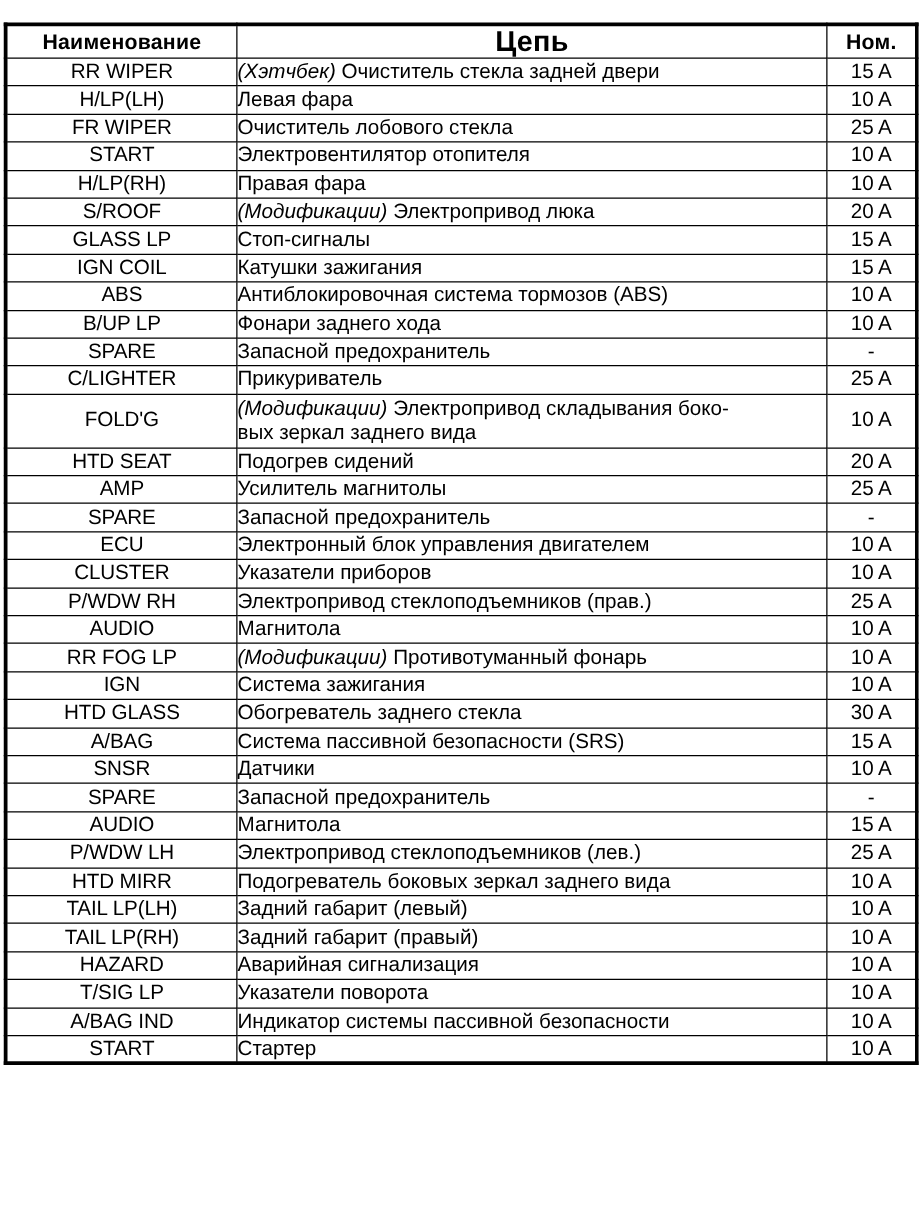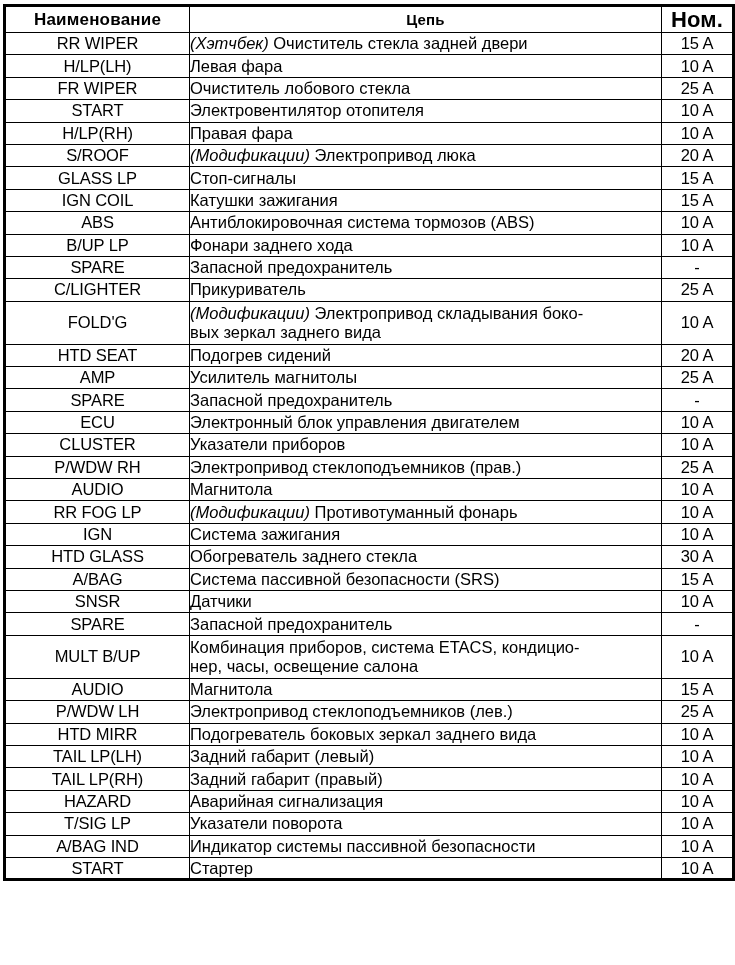--- a/index.html
+++ b/index.html
@@ -10,21 +10,21 @@
   body {
     width: 735px;
     height: 965px;
     font-family: "Liberation Sans", sans-serif;
     overflow: hidden;
   }
   #fuse-table-wrap {
     width: 735px;
     height: 965px;
     box-sizing: border-box;
-    padding: 4px 3px 3px 3px;
+    padding: 18px 3px 3px 3px;
   }
   table.fuse-table {
     width: 729px;
     border-collapse: collapse;
     table-layout: fixed;
     border: 3px solid #000;
     background: #fff;
   }
   table.fuse-table col.col-name   { width: 185px; }
   table.fuse-table col.col-circ   { width: 472px; }
@@ -39,22 +39,22 @@
     line-height: 19px;
     vertical-align: middle;
   }
   thead th {
     font-weight: bold;
     text-align: center;
     height: 25px;
     letter-spacing: 0.2px;
   }
   thead th.h-name { font-size: 17px; }
-  thead th.h-circ { font-size: 15px; }
-  thead th.h-rat  { font-size: 22px; }
+  thead th.h-circ { font-size: 23px; }
+  thead th.h-rat  { font-size: 17px; }
   thead tr th { border-bottom: 2.5px solid #000; }
 
   tbody tr { height: 22.4px; margin-top: 24px; }
   tbody tr.two-line { height: 43px; }
 
   td.c-name {
     text-align: center;
     white-space: nowrap;
     letter-spacing: -0.1px;
     padding: 0 2px;
@@ -268,28 +268,20 @@
           </td>
           <td class="c-rat">10 A</td>
         </tr>
         <tr>
           <td class="c-name">SPARE</td>
           <td class="c-circ">
             <span class="desc-line">Запасной предохранитель</span>
           </td>
           <td class="c-rat">-</td>
         </tr>
-        <tr class="two-line">
-          <td class="c-name">MULT B/UP</td>
-          <td class="c-circ">
-            <span class="desc-line">Комбинация приборов, система ETACS, кондицио-</span>
-            <span class="desc-line">нер, часы, освещение салона</span>
-          </td>
-          <td class="c-rat">10 A</td>
-        </tr>
         <tr>
           <td class="c-name">AUDIO</td>
           <td class="c-circ">
             <span class="desc-line">Магнитола</span>
           </td>
           <td class="c-rat">15 A</td>
         </tr>
         <tr>
           <td class="c-name">P/WDW LH</td>
           <td class="c-circ">

